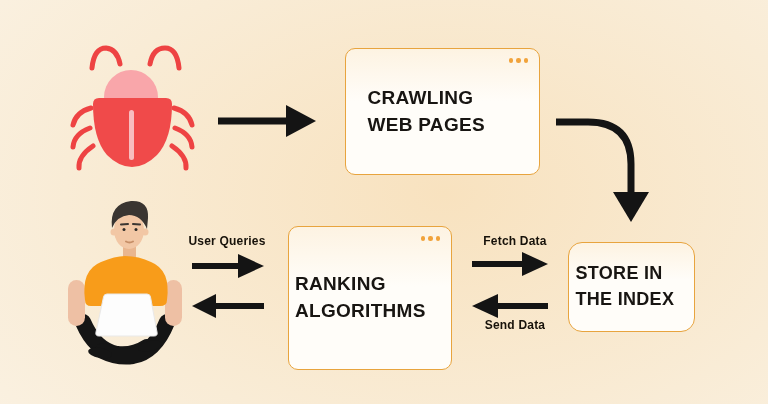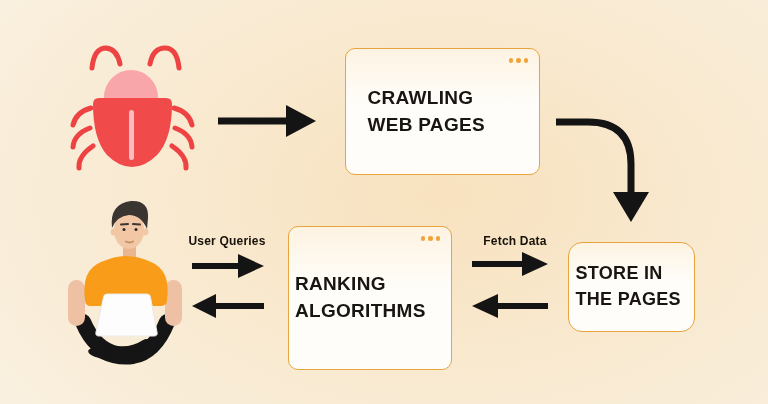--- a/index.html
+++ b/index.html
@@ -87,32 +87,33 @@
       </div>
     <div class="box-label">CRAWLING WEB PAGES</div>
   </div>
 
   <svg class="arrow" style="left:548px;top:98px;" width="110" height="132" viewBox="0 0 110 132">
     <path d="M 8 24 L 40 24 Q 83 24 83 66 L 83 96"></path>
     <polygon points="65,94 101,94 83,124"></polygon>
   </svg>
 
   <div class="box store-box">
-    <div class="box-label">STORE IN THE PAGES</div>
+    <div class="box-label">STORE IN THE INDEX</div>
   </div>
 
   <div class="edge-label" style="left:460px;top:234px;">Fetch Data</div>
   <svg class="arrow" style="left:470px;top:250px;" width="80" height="28" viewBox="0 0 80 28">
     <line x1="2" y1="14" x2="54" y2="14"></line>
     <polygon points="52,2 52,26 78,14"></polygon>
   </svg>
   <svg class="arrow" style="left:470px;top:292px;" width="80" height="28" viewBox="0 0 80 28">
     <line x1="26" y1="14" x2="78" y2="14"></line>
     <polygon points="28,2 28,26 2,14"></polygon>
   </svg>
+  <div class="edge-label" style="left:460px;top:318px;">Send Data</div>
 
   <div class="box ranking-box">
     <div class="dots">
         <i></i>
         <i></i>
         <i></i>
       </div>
     <div class="box-label">RANKING ALGORITHMS</div>
   </div>
 

